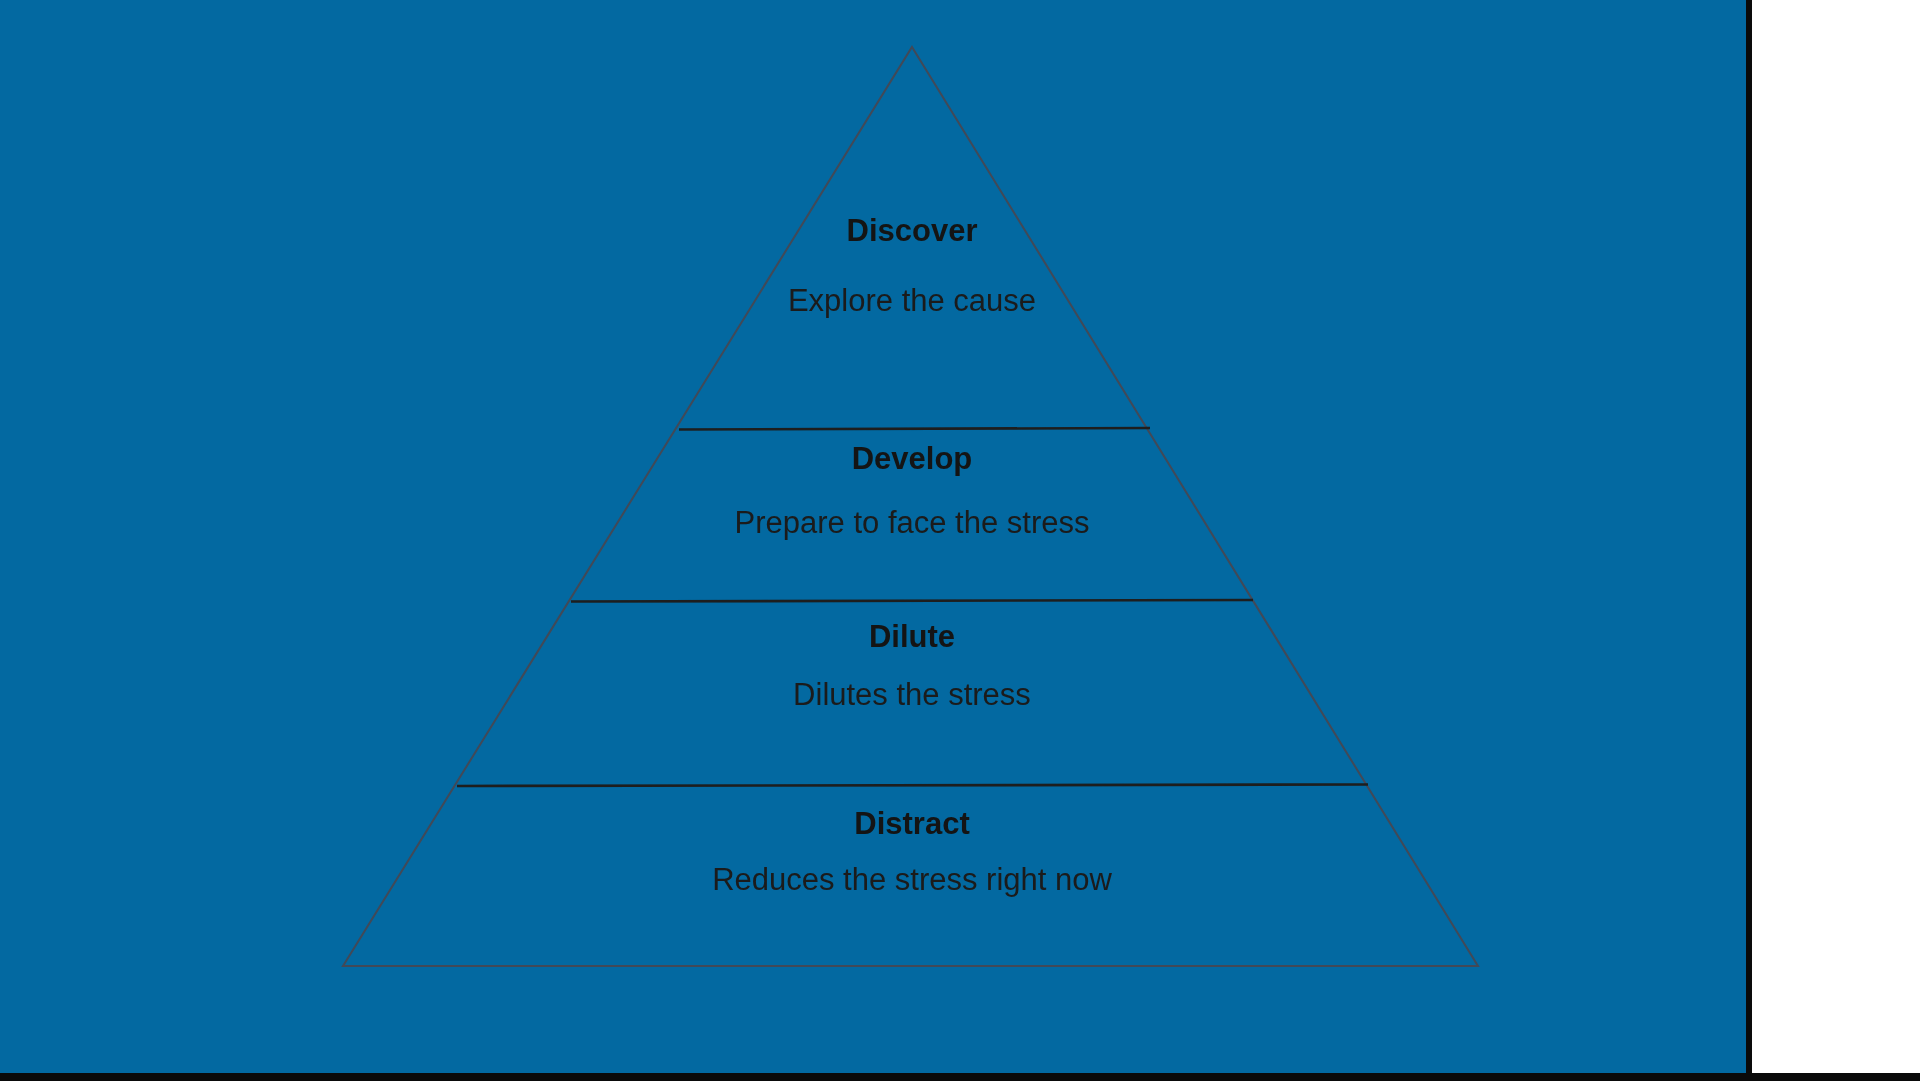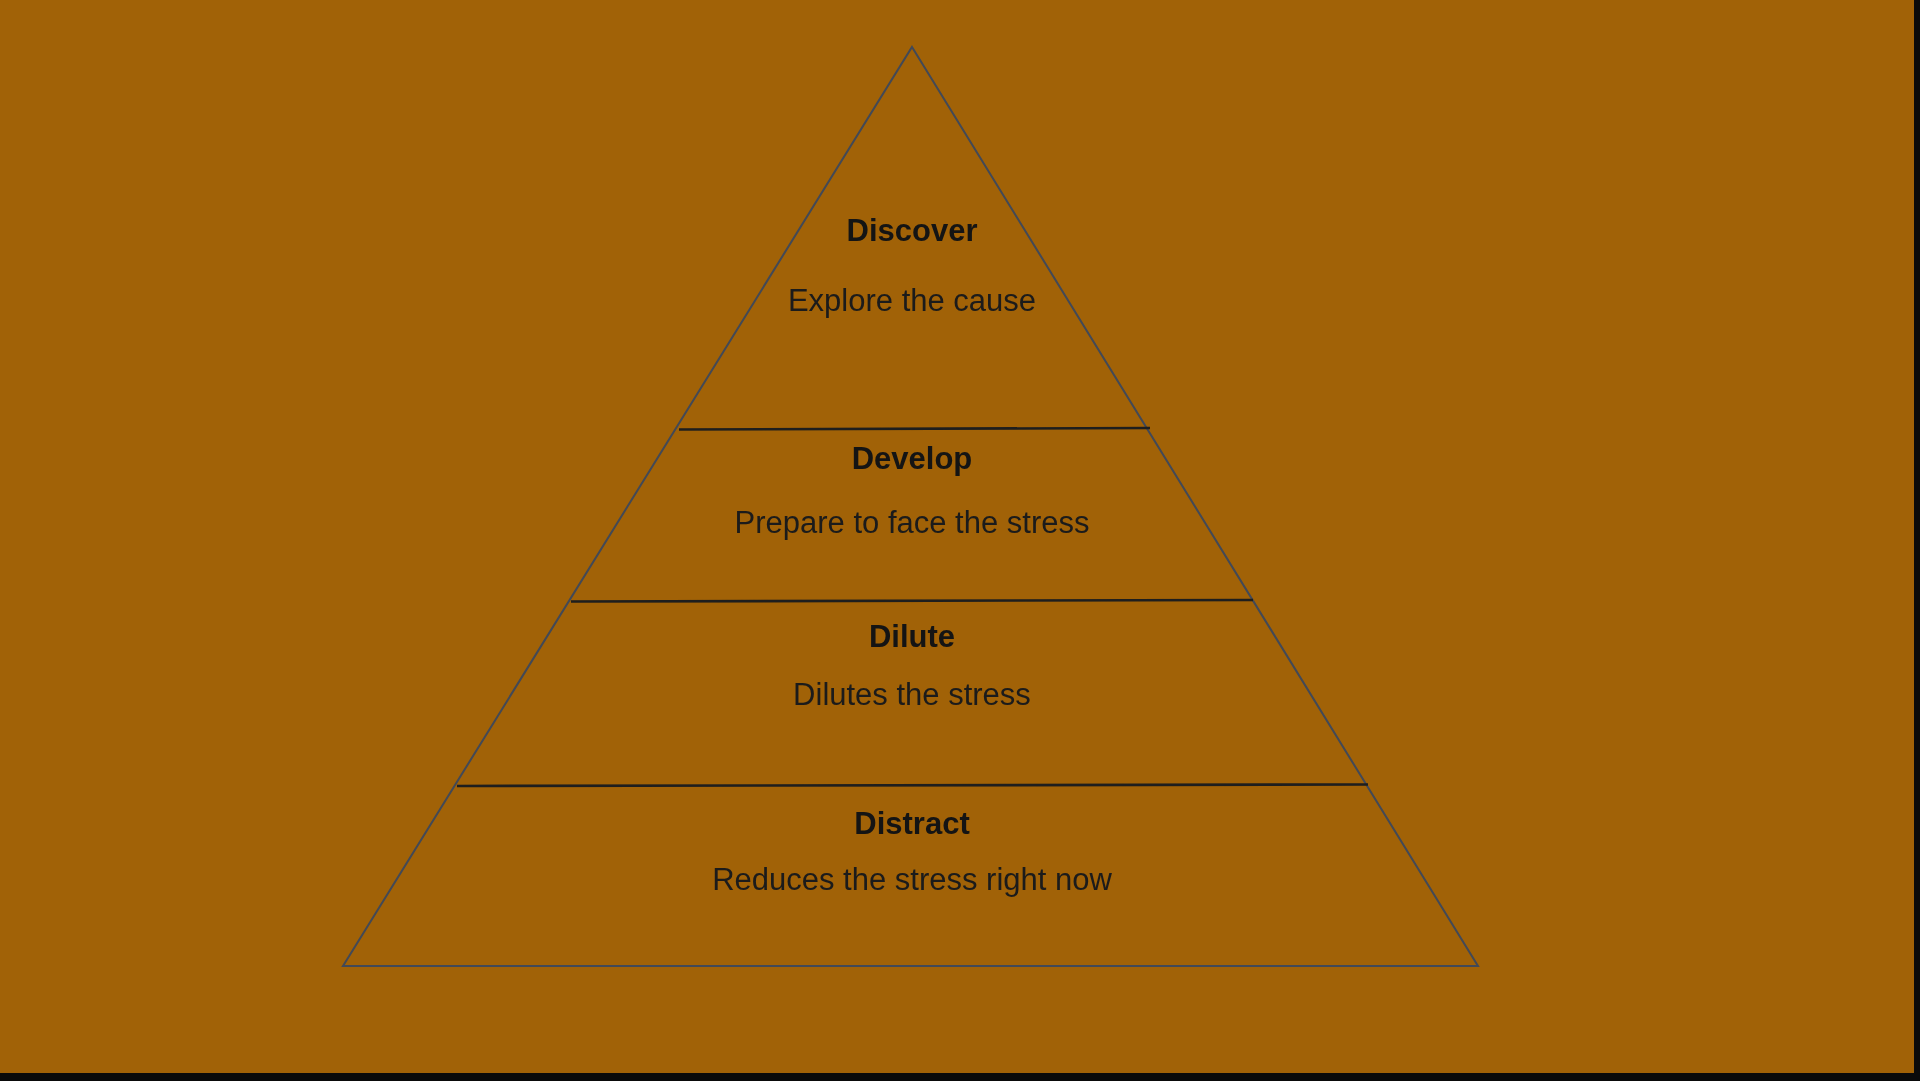--- a/index.html
+++ b/index.html
@@ -6,23 +6,23 @@
     margin: 0;
     padding: 0;
     width: 1920px;
     height: 1081px;
     background: #ffffff;
     overflow: hidden;
     font-family: "Liberation Sans", sans-serif;
   }
   .stage {
     position: relative;
-    width: 1920px;
+    width: 1752px;
     height: 1081px;
-    background: #a16207;
+    background: #0369a1;
   }
   svg.diagram {
     position: absolute;
     left: 0;
     top: 0;
     display: block;
   }
   .tri-outline {
     fill: none;
     stroke: #424957;

